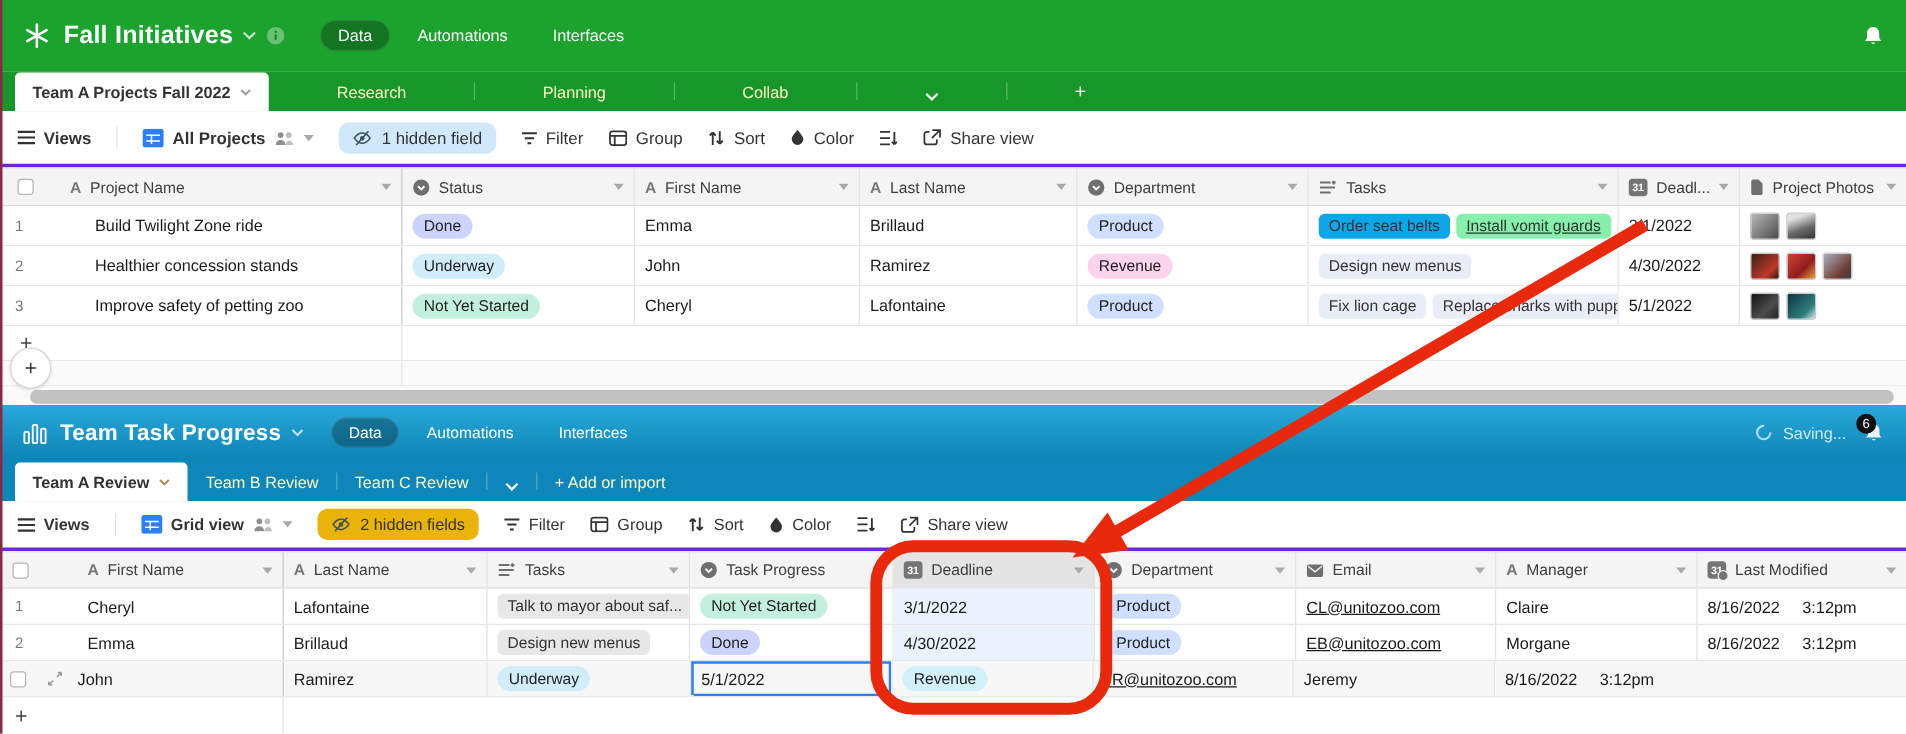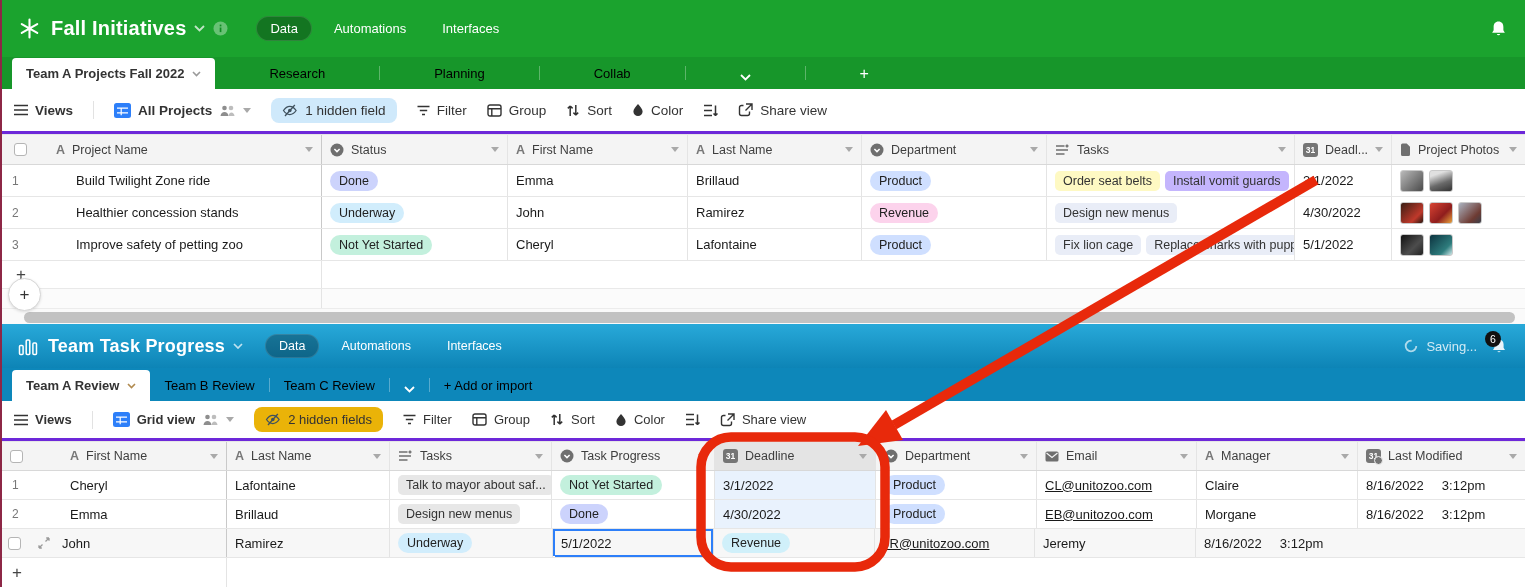--- a/index.html
+++ b/index.html
@@ -13,21 +13,21 @@
   .app-title { font-size:20px; font-weight:700; letter-spacing:.2px; margin-left:10px; }
   .chev { margin-left:8px; opacity:.85; }
   .nav { display:flex; align-items:center; margin-left:28px; gap:8px; }
   .nav-item { font-size:13px; padding:5px 14px; border-radius:14px; color:#fff; cursor:pointer; }
   .nav-item.active { background:rgba(0,0,0,.28); box-shadow:0 0 0 1px rgba(255,255,255,.12) inset; }
   .bar-right { margin-left:auto; display:flex; align-items:center; gap:14px; }
 
   .tabbar { display:flex; align-items:flex-end; padding-left:12px; }
   .tab-active { background:#fff; color:#333; font-size:13px; font-weight:600;
     border-radius:4px 4px 0 0; padding:8px 14px; display:flex; align-items:center; gap:8px; }
-  .tab { color:#000000; font-size:13px; padding:8px 14px; display:flex; align-items:center;margin-top:28px; }
+  .tab { color:#fef9c3; font-size:13px; padding:8px 14px; display:flex; align-items:center;margin-top:28px; }
   .tab-sep { width:1px; height:14px; background:rgba(255,255,255,.3); align-self:center; }
   .tab-plus { color:#fff; font-size:16px; padding:6px 14px; }
 
   .toolbar { background:#fff; display:flex; align-items:center; padding:0 14px; gap:20px;
     border-bottom:3px solid #6d28d9; color:#333; font-size:13.5px; }
   .tb { display:flex; align-items:center; gap:7px; cursor:pointer; white-space:nowrap; }
   .tb-sep { width:1px; height:18px; background:#e2e2e2; }
   .hidden-pill { display:flex; align-items:center; gap:7px; padding:5px 11px; border-radius:8px; }
 
   
@@ -297,22 +297,22 @@
     <div class="cell t3">
           <span>Emma</span>
         </div>
     <div class="cell t4">
           <span>Brillaud</span>
         </div>
     <div class="cell t5">
           <span class="pill" style="background: rgb(207, 223, 255);">Product</span>
         </div>
     <div class="cell t6">
-      <span class="tpill" style="background: #fef9c3;">Order seat belts</span>
-      <span class="tpill" style="background: #c4b5fd;">Install vomit guards</span>
+      <span class="tpill" style="background: #0ea5e9;">Order seat belts</span>
+      <span class="tpill" style="background: #86efac; text-decoration: underline;">Install vomit guards</span>
       <span class="tpill" style="width: 14px; background: rgb(233, 237, 247);"></span>
     </div>
     <div class="cell t7">
           <span>3/1/2022</span>
         </div>
     <div class="cell t8">
       <span class="thumb ph-a"></span>
       <span class="thumb ph-b"></span>
     </div>
   </div>

